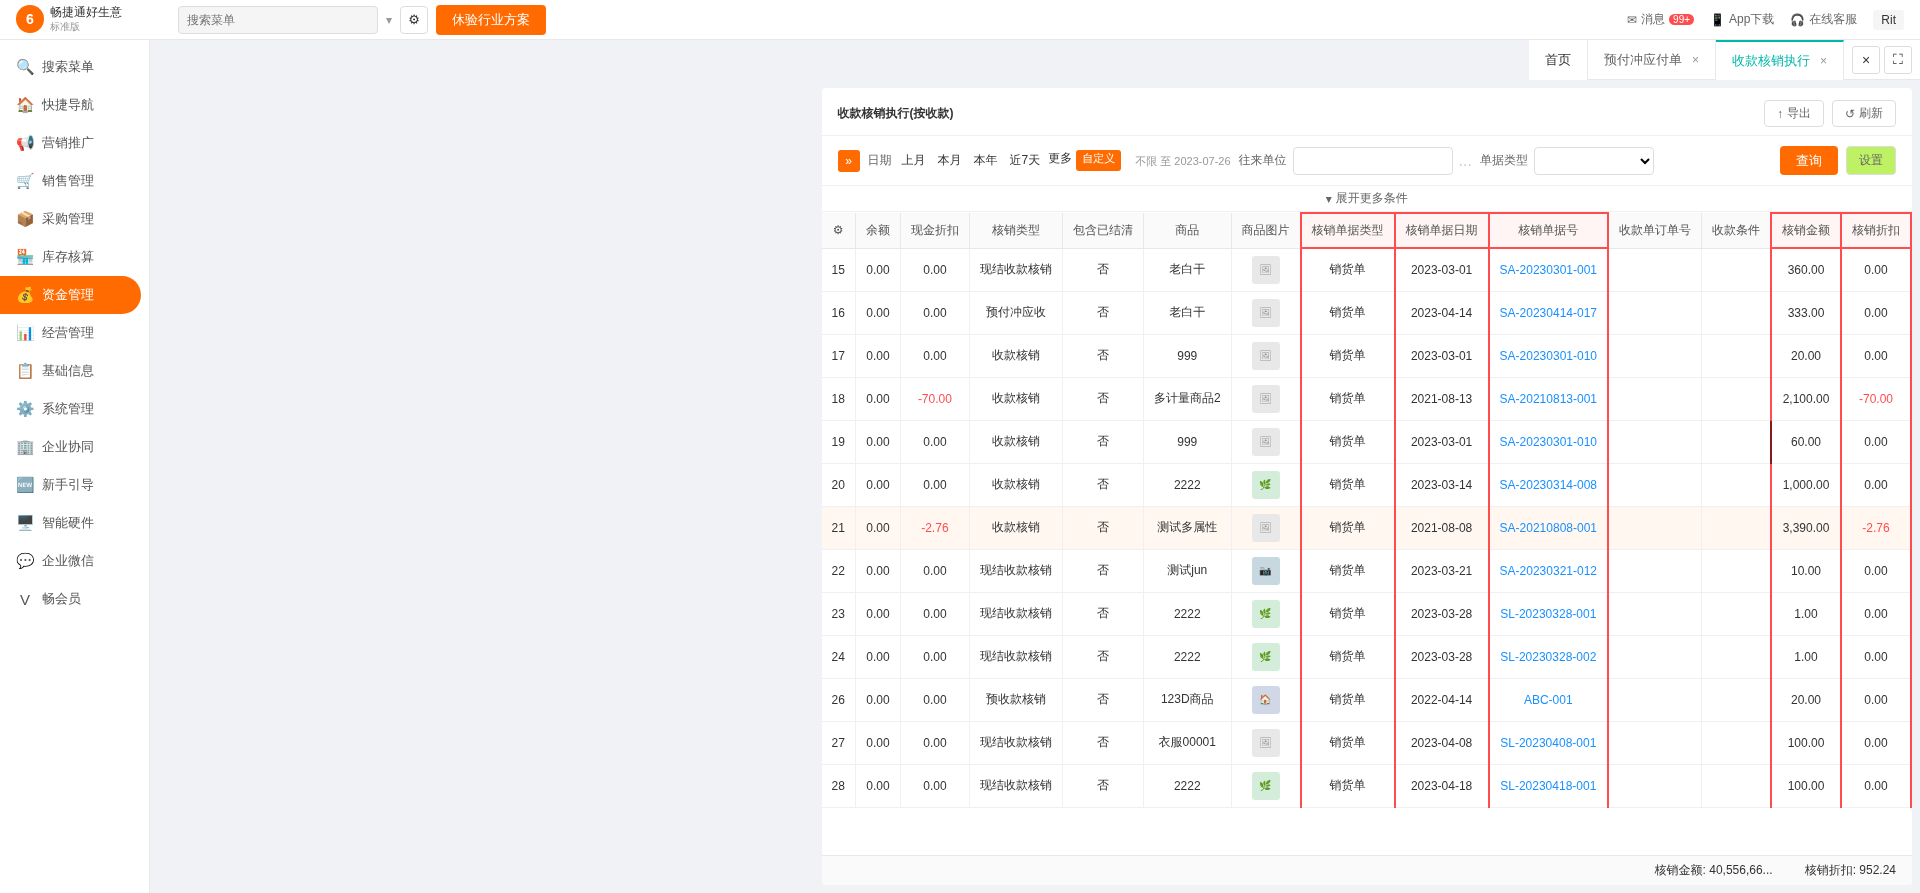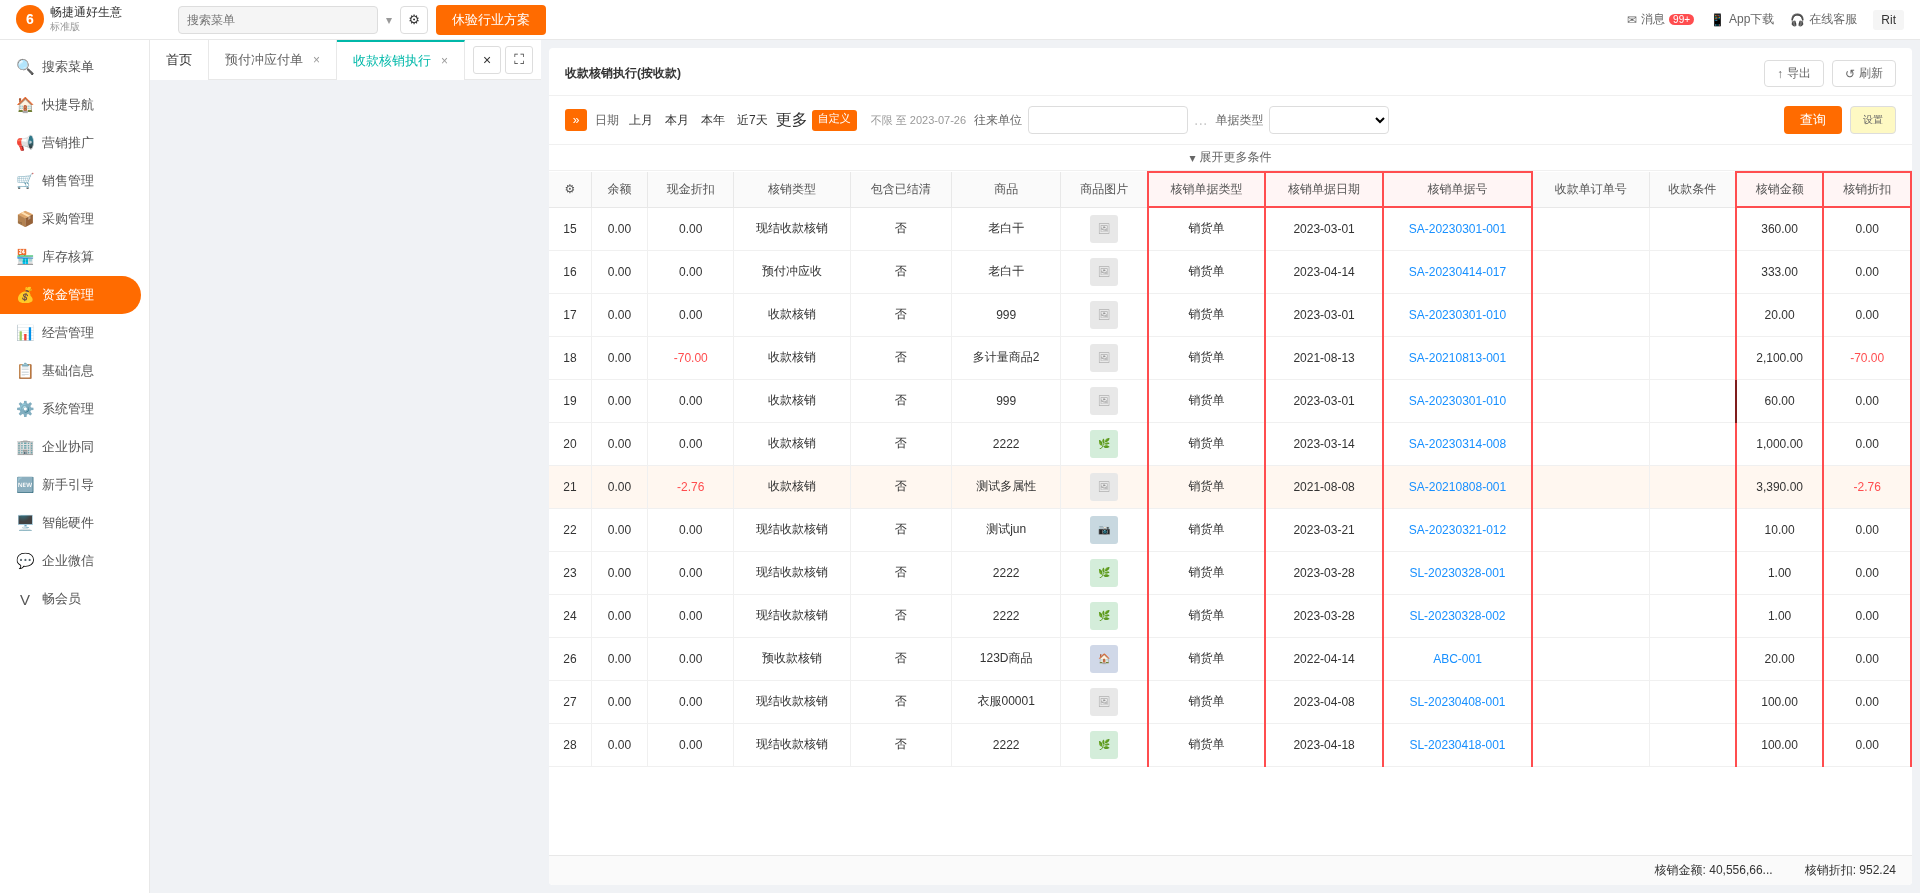--- a/index.html
+++ b/index.html
@@ -22,21 +22,21 @@
     .top-right-btn { font-size: 12px; color: #666; cursor: pointer; display: flex; align-items: center; gap: 4px; }
 
     
     .layout { display: flex; height: calc(893px - 40px); }
     .sidebar { width: 150px; background: #fff; border-right: 1px solid #e8e8e8; display: flex; flex-direction: column; padding-top: 8px; }
     .sidebar-item { display: flex; align-items: center; gap: 8px; padding: 10px 16px; cursor: pointer; color: #555; font-size: 13px; }
     .sidebar-item.active { background: #ff6b00; color: #fff; border-radius: 0 20px 20px 0; margin-right: 8px; }
     .sidebar-icon { font-size: 15px; width: 18px; text-align: center; }
 
     
-    .main { flex: 1; display: flex; flex-direction: row; overflow: hidden; background: #f0f2f5; }
+    .main { flex: 1; display: flex; flex-direction: column; overflow: hidden; background: #f0f2f5; align-items: flex-end; }
 
     
     .tabs { display: flex; align-items: center; background: #fff; border-bottom: 1px solid #e8e8e8; height: 40px; padding: 0 0 0 0; }
     .tab { display: flex; align-items: center; gap: 6px; padding: 0 16px; height: 40px; cursor: pointer; font-size: 13px; color: #666; border-right: 1px solid #e8e8e8; }
     .tab.home { background: #fff; color: #333; font-weight: 500; }
     .tab.active { background: #fff; color: #00b8a9; border-top: 2px solid #00b8a9; }
     .tab-close { font-size: 12px; color: #999; margin-left: 4px; }
     .tab-spacer { flex: 1; }
     .tab-actions { display: flex; align-items: center; gap: 4px; padding: 0 8px; }
     .tab-action-btn { width: 28px; height: 28px; display: flex; align-items: center; justify-content: center; border: 1px solid #ddd; border-radius: 3px; cursor: pointer; font-size: 14px; }
@@ -50,28 +50,28 @@
     .header-actions { display: flex; gap: 8px; }
     .header-btn { display: flex; align-items: center; gap: 4px; padding: 4px 12px; border: 1px solid #ddd; border-radius: 4px; cursor: pointer; font-size: 12px; color: #666; background: #fff; }
 
     
     .filter-bar { padding: 10px 16px; border-bottom: 1px solid #f0f0f0; display: flex; align-items: center; flex-wrap: wrap; gap: 8px; }
     .expand-btn { width: 22px; height: 22px; background: #ff6b00; color: #fff; border: none; border-radius: 3px; cursor: pointer; display: flex; align-items: center; justify-content: center; font-size: 12px; }
     .filter-group { display: flex; align-items: center; gap: 6px; }
     .filter-label { font-size: 12px; color: #666; }
     .filter-date-options { display: flex; gap: 4px; }
     .date-opt { font-size: 12px; color: #333; cursor: pointer; padding: 2px 4px; }
-    .date-more { font-size: 16px; color: #333; cursor: pointer; }
+    .date-more { font-size: 12px; color: #333; cursor: pointer; }
     .custom-date-badge { background: #ff6b00; color: #fff; font-size: 11px; padding: 1px 6px; border-radius: 3px; cursor: pointer; }
     .date-range-text { font-size: 11px; color: #999; margin-left: 4px; }
     .filter-input { height: 28px; border: 1px solid #ddd; border-radius: 4px; padding: 0 8px; font-size: 12px; min-width: 120px; }
     .filter-dots { color: #ccc; font-size: 16px; }
     .filter-select { height: 28px; border: 1px solid #ddd; border-radius: 4px; padding: 0 8px; font-size: 12px; min-width: 120px; background: #fff; }
     .query-btn { background: #ff6b00; color: #fff; border: none; padding: 5px 16px; border-radius: 4px; cursor: pointer; font-size: 13px; }
-    .settings-btn { background: #fef9c3; color: #666; border: 1px solid #ddd; padding: 5px 12px; border-radius: 4px; cursor: pointer; font-size: 10px; }
+    .settings-btn { background: #bef264; color: #666; border: 1px solid #ddd; padding: 5px 12px; border-radius: 4px; cursor: pointer; font-size: 12px; }
 
     
     .expand-more-row { display: flex; align-items: center; justify-content: center; padding: 4px; border-bottom: 1px solid #f0f0f0; }
     .expand-more-btn { display: flex; align-items: center; gap: 4px; font-size: 12px; color: #666; cursor: pointer; border: none; background: none; }
 
     
     .table-container { flex: 1; overflow: auto; padding: 0 0 0 0; }
     table { width: 100%; border-collapse: collapse; font-size: 12px; }
     th { background: #fafafa; padding: 8px 10px; text-align: center; color: #555; font-weight: 500; border-bottom: 1px solid #e8e8e8; border-right: 1px solid #e8e8e8; white-space: nowrap; position: sticky; top: 0; z-index: 1; }
     td { padding: 7px 10px; text-align: center; border-bottom: 1px solid #f0f0f0; border-right: 1px solid #f0f0f0; color: #333; white-space: nowrap; }

